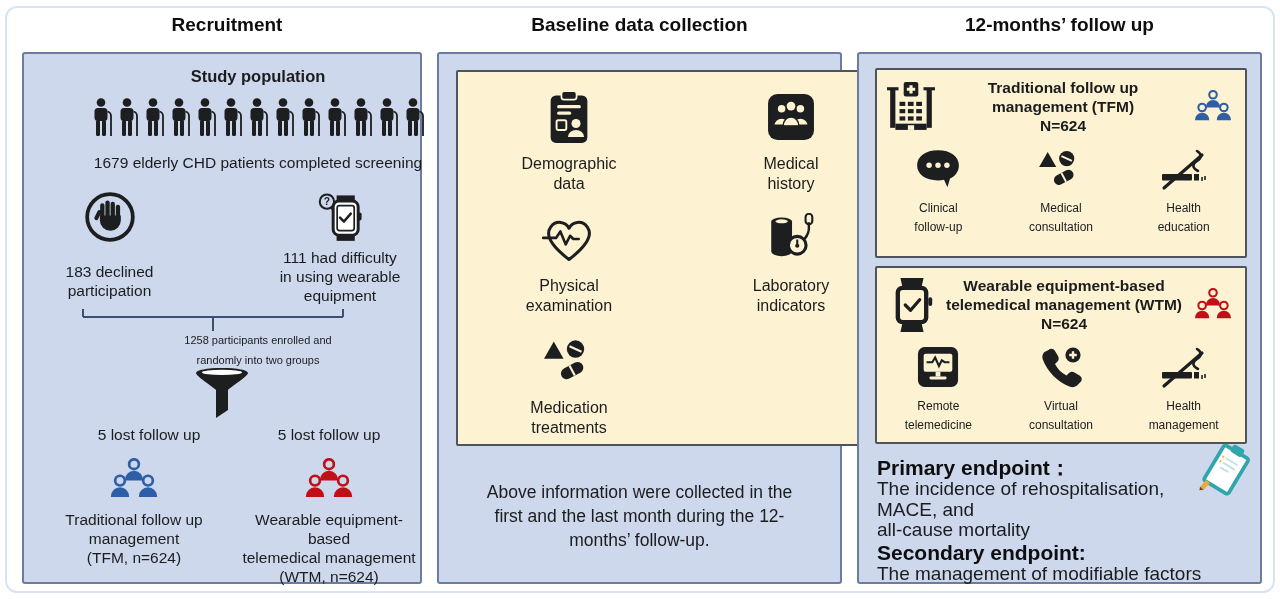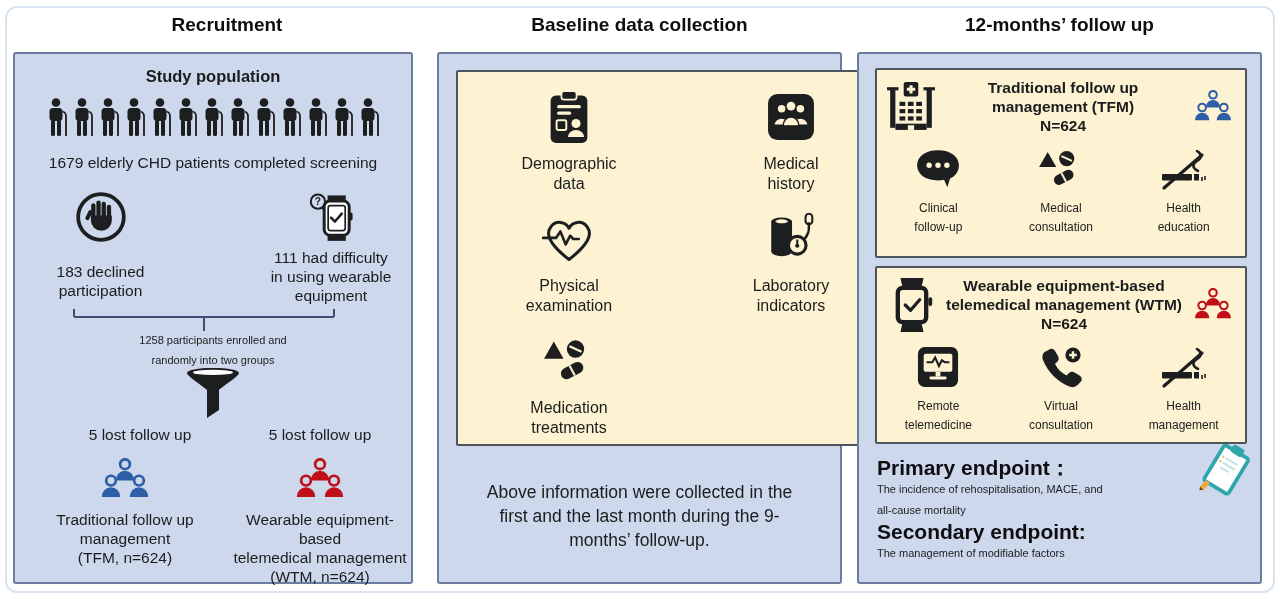--- a/index.html
+++ b/index.html
@@ -4,21 +4,21 @@
 <style>
   html,body{margin:0;padding:0;background:#fff;}
   #fig{position:relative;width:1280px;height:599px;background:#fff;
        font-family:"Liberation Sans",sans-serif;color:#1b1c1e;overflow:hidden;}
   .frame{position:absolute;left:5px;top:6px;right:5px;bottom:6px;
          border:2px solid #d8e4f2;border-radius:12px;}
   .col-title{position:absolute;top:14px;text-align:center;
              font-size:19px;font-weight:bold;color:#0e0e10;}
   .panel{position:absolute;top:52px;height:532px;background:#cdd8ec;
          border:2px solid #6b7ca0;border-radius:3px;box-sizing:border-box;}
-  #p1{left:13px;width:400px;}
+  #p1{left:22px;width:400px;padding-left:36px;}
   #p2{left:437px;width:405px;}
   #p3{left:857px;width:405px;}
   .ml{white-space:pre-line;}
   .ctr{text-align:center;}
   .abs{position:absolute;}
   
   .sp-label{top:13px;width:100%;font-weight:bold;font-size:16.5px;}
   .elders{top:42px;width:100%;display:flex;justify-content:center;gap:2px;}
   .elders svg{width:24px;height:44px;color:#1d1e20;}
   .screening{top:100px;width:100%;font-size:15.5px;}
@@ -50,21 +50,21 @@
   
   #ybox-tfm{left:16px;top:14px;width:372px;height:190px;}
   #ybox-wtm{left:16px;top:212px;width:372px;height:178px;}
   .hdr{display:flex;align-items:center;padding:8px 10px 0 10px;}
   .hdr-title{flex:1;text-align:center;font-weight:bold;font-size:15.5px;line-height:19px;}
   .irow{margin-top:10px;display:grid;grid-template-columns:1fr 1fr 1fr;}
   .irow .ibox{height:48px;display:flex;align-items:center;justify-content:center;}
   .irow .lbl{margin-top:6px;font-size:12px;line-height:19px;text-align:center;}
   .endpoints{top:402px;left:18px;width:352px;}
   .ep-label{font-size:21px;font-weight:bold;line-height:23px;color:#0e0e10;}
-  .ep-text{font-size:11px;line-height:20.5px;}
+  .ep-text{font-size:19px;line-height:20.5px;}
   .deco{top:388px;right:12px;transform:rotate(31deg);}
   .defs{position:absolute;width:0;height:0;overflow:hidden;}
 </style>
 </head>
 <body>
 
 <svg class="defs" aria-hidden="true">
   <defs>
     <symbol id="i-elder" viewBox="0 0 24 40">
       <circle cx="11" cy="4.5" r="4.3" fill="currentColor"></circle>
@@ -371,21 +371,21 @@
         <div class="ibox">
             <svg class="ink" width="50" height="44">
               <use href="#i-pills"></use>
             </svg>
           </div>
         <div class="lbl ctr ml">Medication
 treatments</div>
       </div>
     </div>
     <div class="abs ctr ml note">Above information were collected in the
-first and the last month during the 9-
+first and the last month during the 12-
 months’ follow-up.</div>
   </section>
 
   <section class="panel" id="p3">
 
     <div class="ybox" id="ybox-tfm">
       <div class="hdr">
         <svg class="ink" width="48" height="50">
             <use href="#i-hospital"></use>
           </svg>

